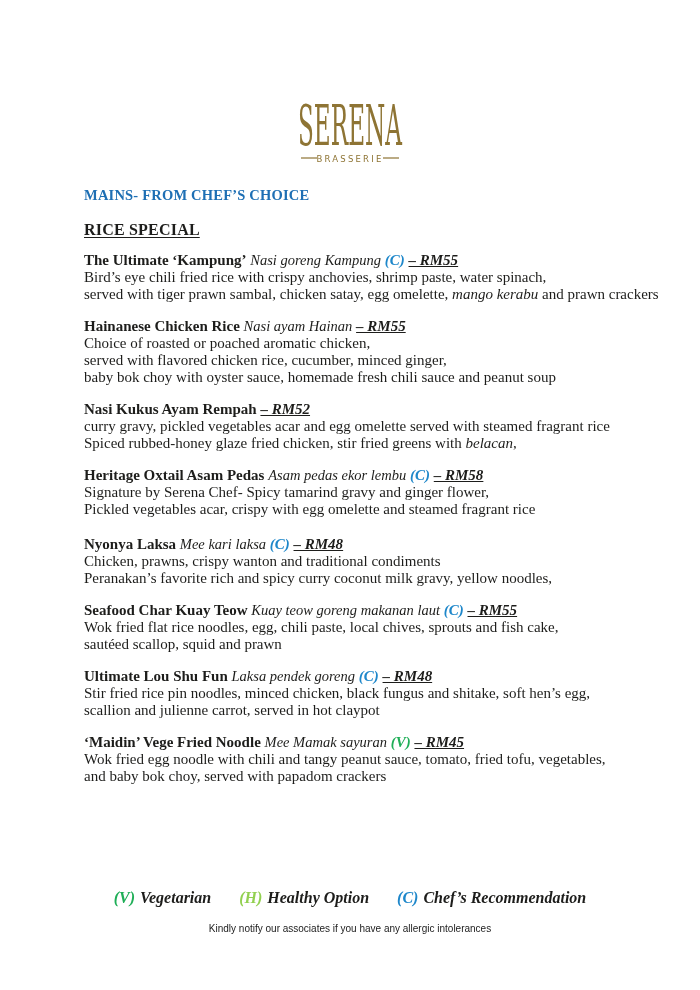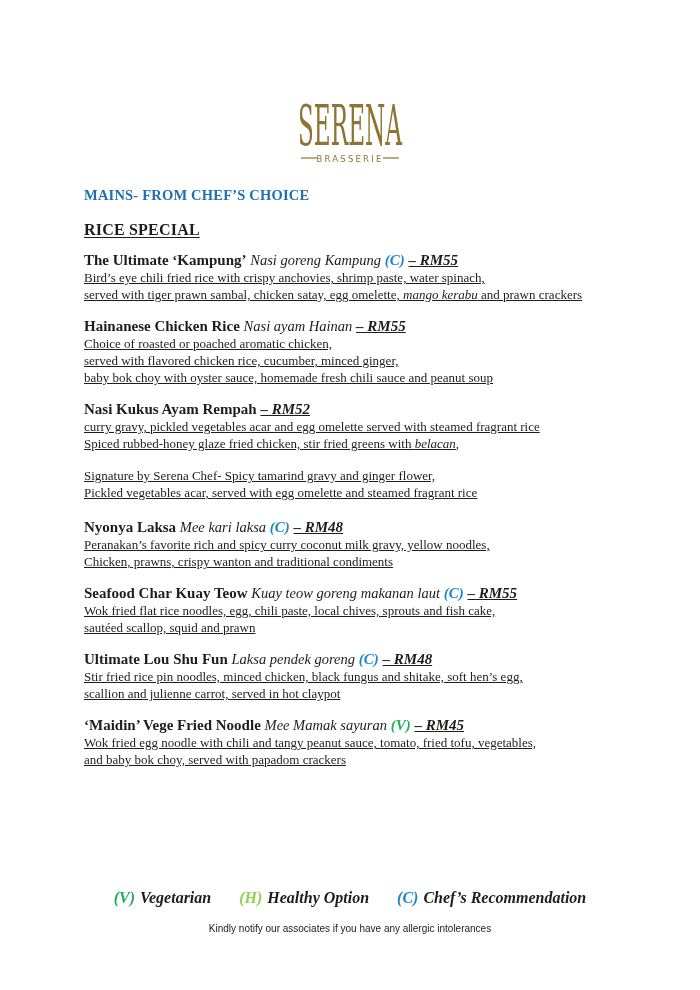--- a/index.html
+++ b/index.html
@@ -28,21 +28,21 @@
     line-height:20px;
     margin-bottom:12px;
     letter-spacing:.2px;
   }
   .menu-item{margin-bottom:15px;line-height:17px;}
   .item-title{font-size:15px;}
   .item-title .nm{font-weight:bold;}
   .item-title .loc{font-style:italic;font-size:14.5px;}
   .item-title .tag{font-weight:bold;font-style:italic;}
   .item-title .price{font-weight:bold;font-style:italic;text-decoration:underline;}
-  .desc-line{font-size:13px;line-height:17px;text-decoration:underline;}
+  .desc-line{font-size:15px;line-height:17px;}
   .desc-line i{font-style:italic;}
   .legend{
     position:absolute;left:0;top:889px;width:100%;
     text-align:center;font-size:16px;
     font-weight:bold;font-style:italic;
     white-space:nowrap;
   }
   .legend .entry{display:inline-block;margin:0 14px;}
   .legend .tag{margin-right:5px;}
   .footnote{
@@ -82,29 +82,30 @@
             <div class="desc-line"><span>Choice of roasted or poached aromatic chicken,</span></div>
             <div class="desc-line"><span>served with flavored chicken rice, cucumber, minced ginger,</span></div>
             <div class="desc-line"><span>baby bok choy with oyster sauce, homemade fresh chili sauce and peanut soup</span></div>
           </div>
           <div class="menu-item">
             <div class="item-title"><span class="nm">Nasi Kukus Ayam Rempah</span> <span class="price">– RM52</span></div>
             <div class="desc-line"><span>curry gravy, pickled vegetables acar and egg omelette served with steamed fragrant rice</span></div>
             <div class="desc-line"><span>Spiced rubbed-honey glaze fried chicken, stir fried greens with </span><i>belacan</i><span>,</span></div>
           </div>
           <div class="menu-item">
+            <div class="item-title"><span class="nm">Heritage Oxtail Asam Pedas</span> <span class="loc">Asam pedas ekor lembu</span> <span class="tag" style="color: rgb(30, 135, 202);">(C)</span> <span class="price">– RM58</span></div>
             <div class="desc-line"><span>Signature by Serena Chef- Spicy tamarind gravy and ginger flower,</span></div>
-            <div class="desc-line"><span>Pickled vegetables acar, served with egg omelette and steamed fragrant rice</span></div>
+            <div class="desc-line"><span>Pickled vegetables acar, crispy with egg omelette and steamed fragrant rice</span></div>
           </div>
         </div>
         <div class="menu-section">
           <div class="menu-item">
             <div class="item-title"><span class="nm">Nyonya Laksa</span> <span class="loc">Mee kari laksa</span> <span class="tag" style="color: rgb(30, 135, 202);">(C)</span> <span class="price">– RM48</span></div>
+            <div class="desc-line"><span>Chicken, prawns, crispy wanton and traditional condiments</span></div>
             <div class="desc-line"><span>Peranakan’s favorite rich and spicy curry coconut milk gravy, yellow noodles,</span></div>
-            <div class="desc-line"><span>Chicken, prawns, crispy wanton and traditional condiments</span></div>
           </div>
           <div class="menu-item">
             <div class="item-title"><span class="nm">Seafood Char Kuay Teow</span> <span class="loc">Kuay teow goreng makanan laut</span> <span class="tag" style="color: rgb(30, 135, 202);">(C)</span> <span class="price">– RM55</span></div>
             <div class="desc-line"><span>Wok fried flat rice noodles, egg, chili paste, local chives, sprouts and fish cake,</span></div>
             <div class="desc-line"><span>sautéed scallop, squid and prawn</span></div>
           </div>
           <div class="menu-item">
             <div class="item-title"><span class="nm">Ultimate Lou Shu Fun</span> <span class="loc">Laksa pendek goreng</span> <span class="tag" style="color: rgb(30, 135, 202);">(C)</span> <span class="price">– RM48</span></div>
             <div class="desc-line"><span>Stir fried rice pin noodles, minced chicken, black fungus and shitake, soft hen’s egg,</span></div>
             <div class="desc-line"><span>scallion and julienne carrot, served in hot claypot</span></div>

